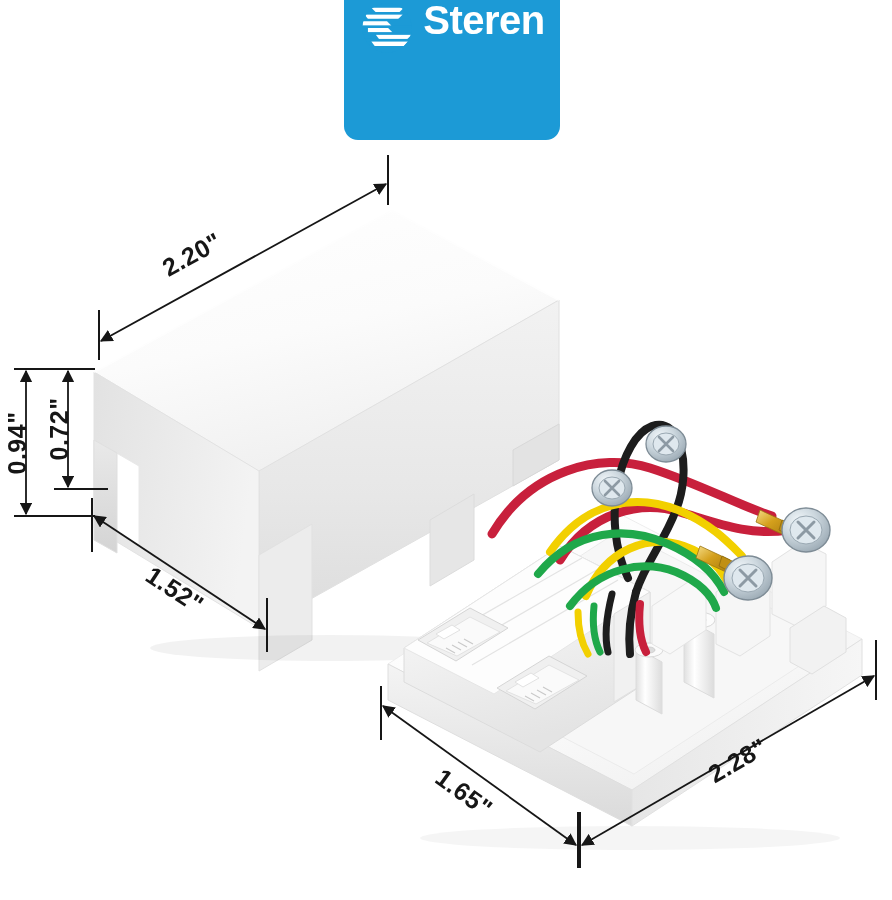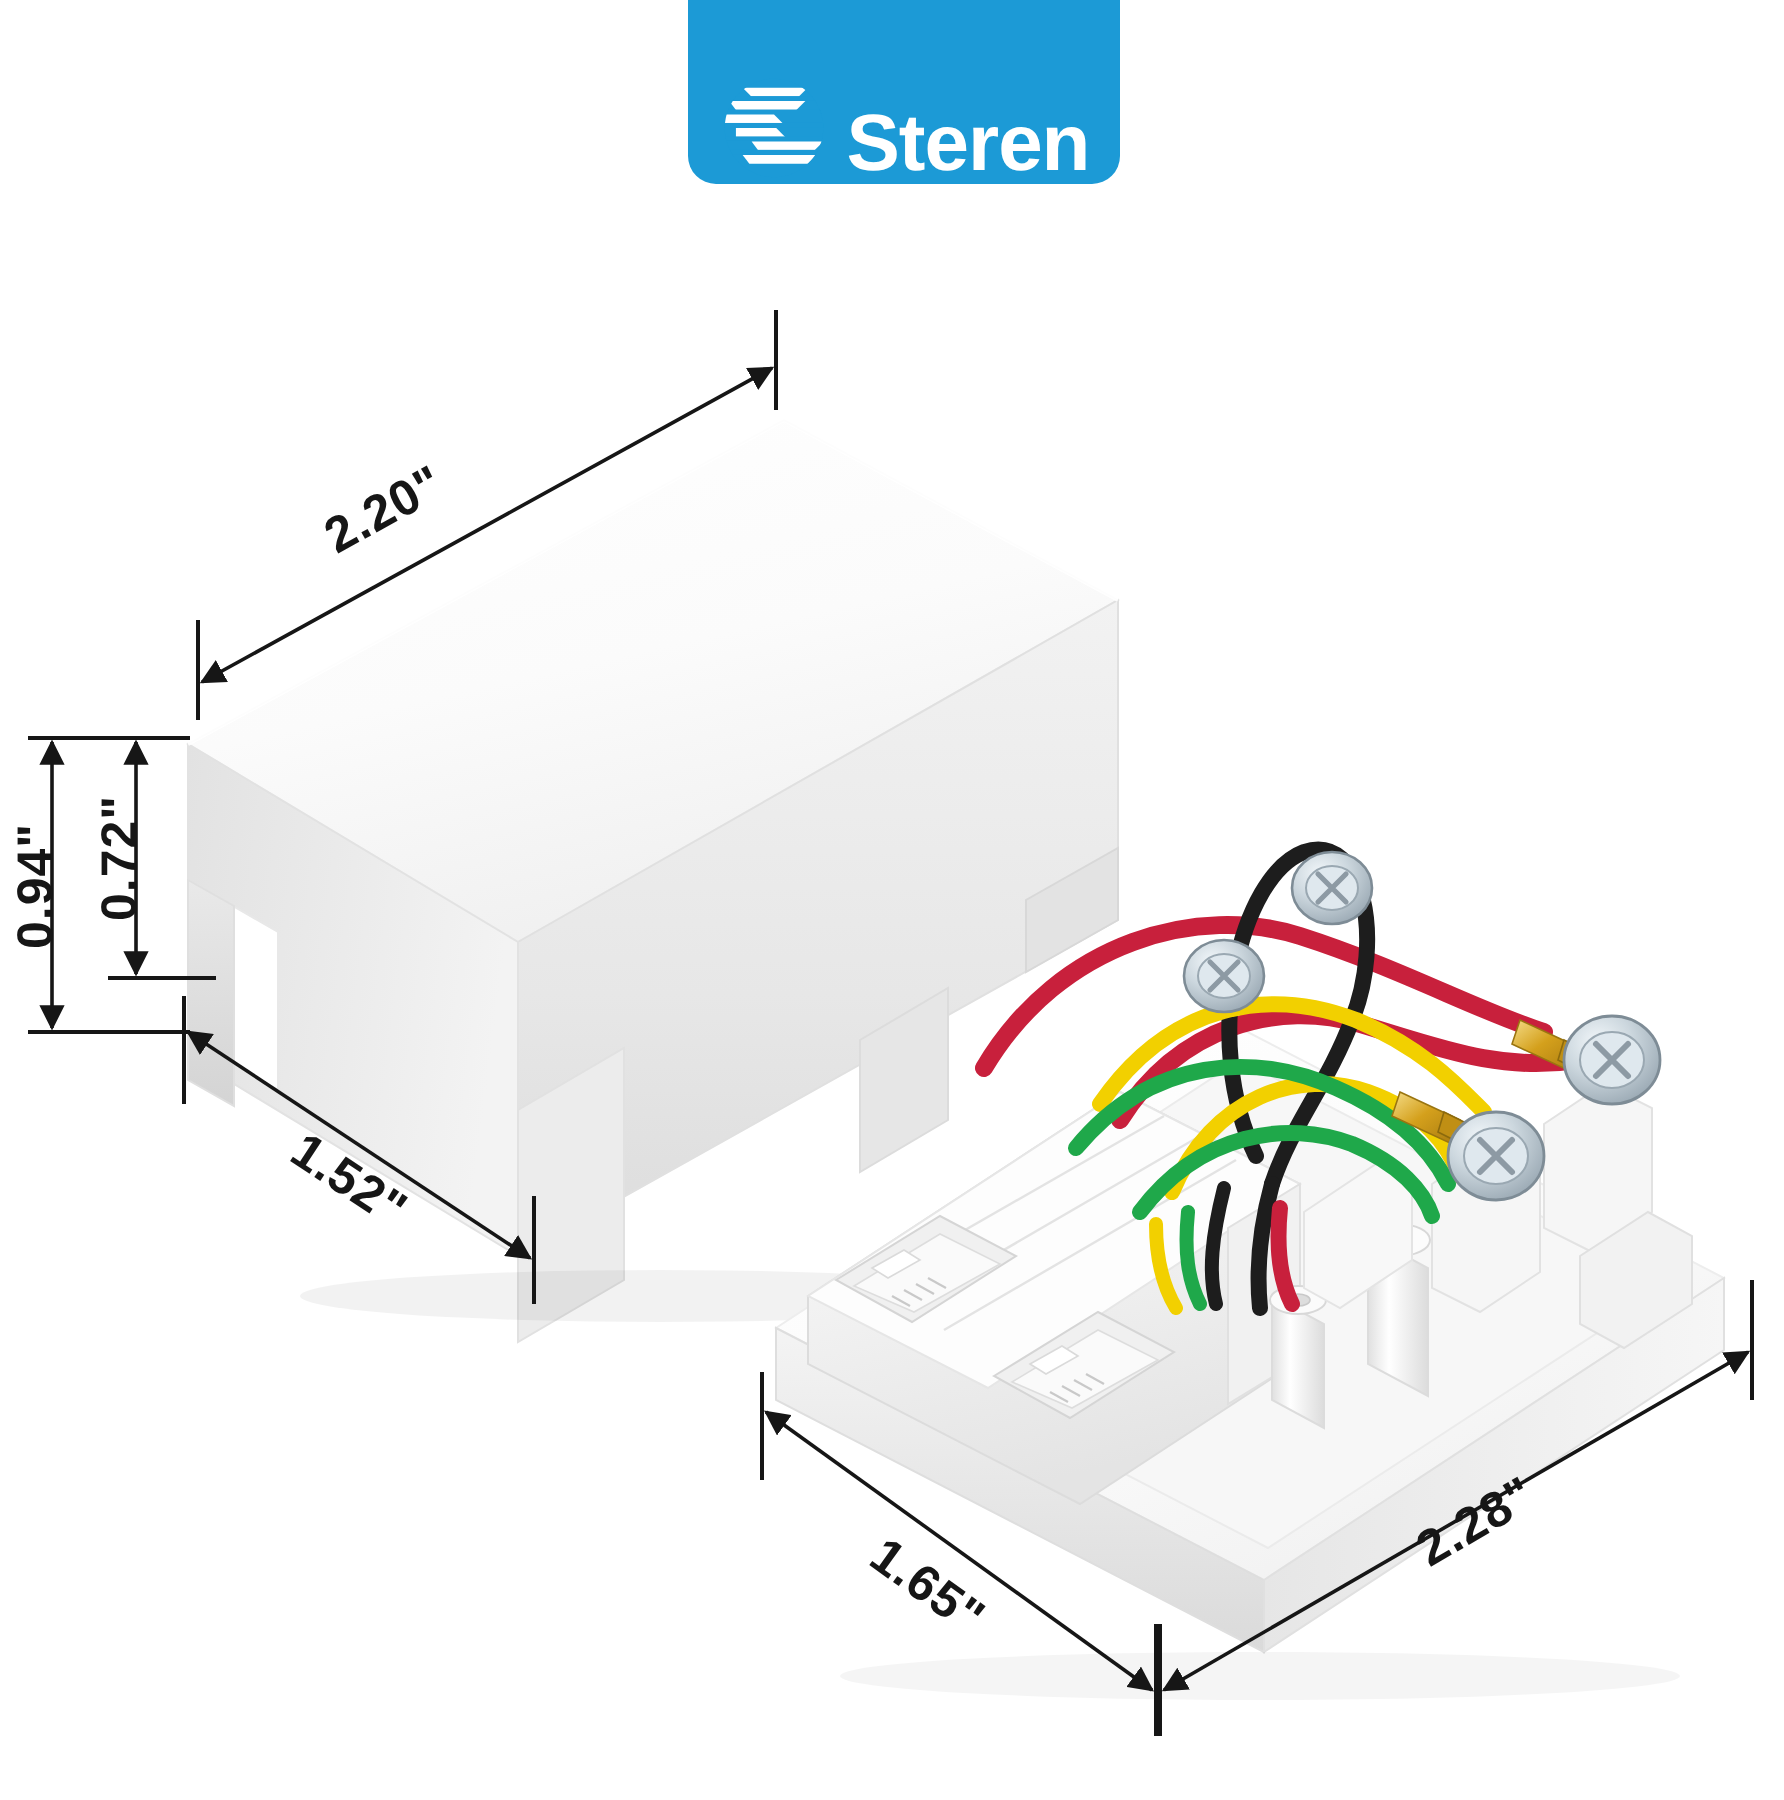--- a/index.html
+++ b/index.html
@@ -18,26 +18,26 @@
     position: absolute;
     inset: 0;
     width: 892px;
     height: 900px;
   }
   .brand-banner {
     position: absolute;
     left: 344px;
     top: 0;
     width: 216px;
-    height: 92px;
+    height: 140px;
     background: #1c9ad6;
     border-bottom-left-radius: 14px;
     border-bottom-right-radius: 14px;
     display: flex;
-    align-items: flex-end;
+    align-items: flex-start;
     justify-content: center;
     gap: 8px;
     box-sizing: border-box;
     padding: 0 14px;
   }
   .brand-logo-mark {
     width: 56px;
     height: 56px;
     flex: 0 0 auto;
     display: block;

